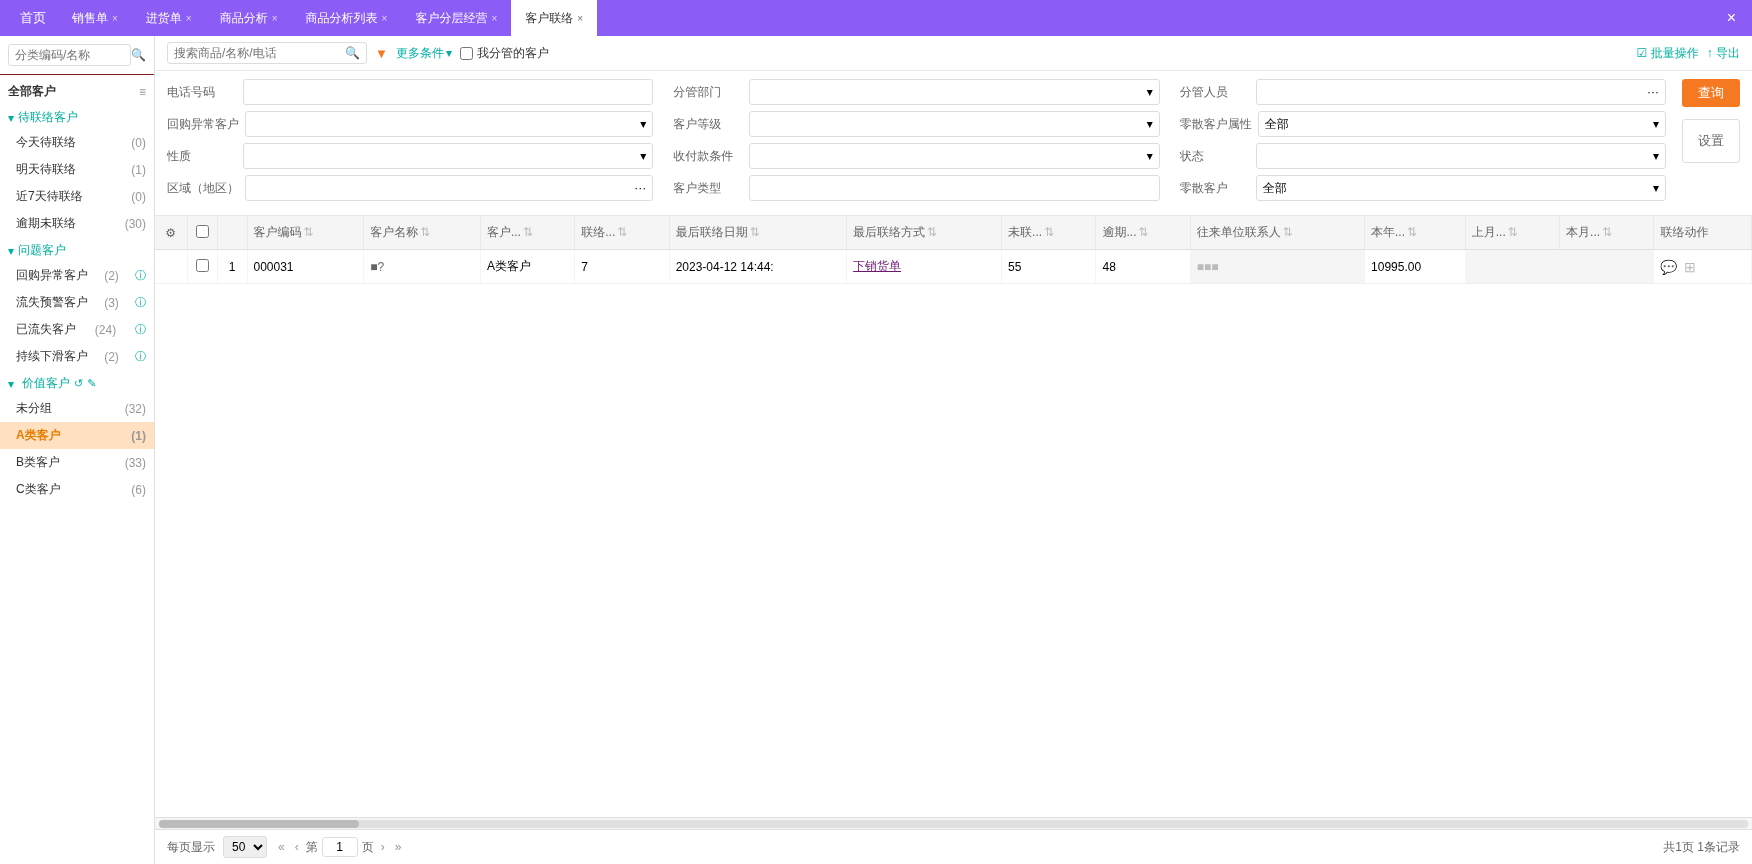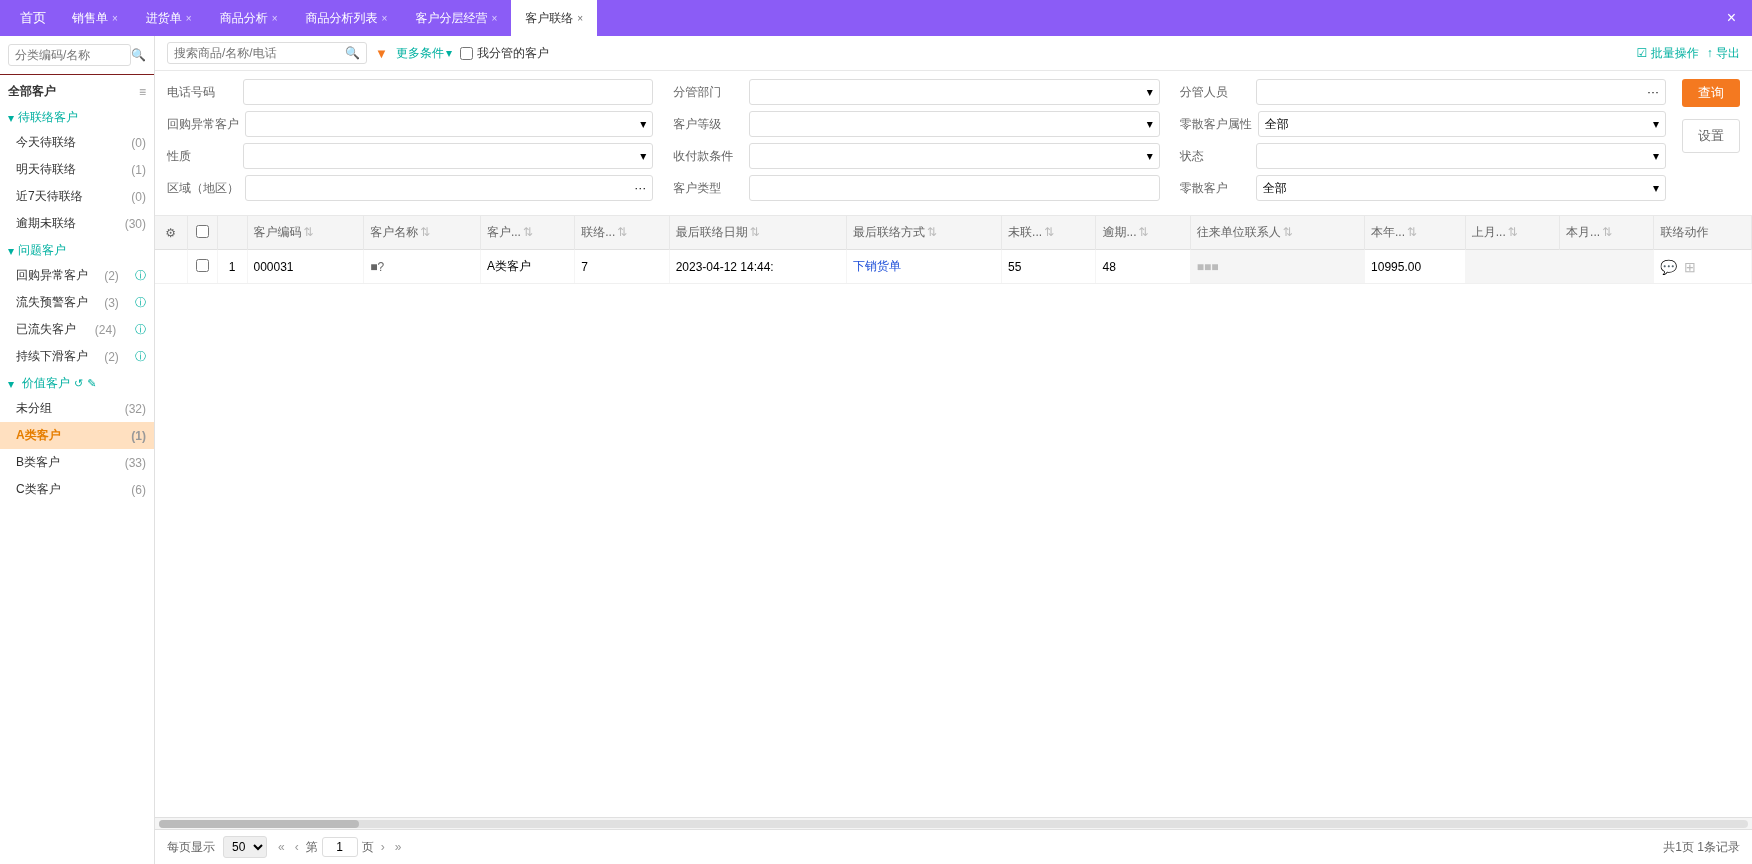--- a/index.html
+++ b/index.html
@@ -231,21 +231,21 @@
       height: 28px;
     }
     .btn-settings {
       background: white;
       color: #666;
       border: 1px solid #ddd;
       padding: 5px 8px;
       border-radius: 3px;
       cursor: pointer;
       font-size: 13px;
-      height: 34px;
+      height: 44px;
     }
     .filter-actions {
       display: flex;
       flex-direction: column;
       gap: 12px;
       padding-left: 8px;
     }
 
     
     .table-area {
@@ -271,21 +271,21 @@
       text-align: left;
       position: relative;
     }
     th .sort-icon { color: #bbb; margin-left: 2px; }
     td {
       padding: 8px 6px;
       border-bottom: 1px solid #f0f0f0;
       border-right: 1px solid #f5f5f5;
       white-space: nowrap;
     }
-    .td-link { color: #1d4ed8; cursor: pointer; }
+    .td-link { color: #701a75; cursor: pointer; text-decoration: underline; }
     .th-gear { width: 32px; text-align: center; }
     .th-check { width: 30px; text-align: center; }
     .th-num { width: 30px; text-align: center; }
     .row-actions { display: flex; gap: 6px; align-items: center; }
     .action-icon { color: #bbb; cursor: pointer; font-size: 14px; }
 
     
     .bottom-bar {
       background: white;
       border-top: 1px solid #e0e0e0;

